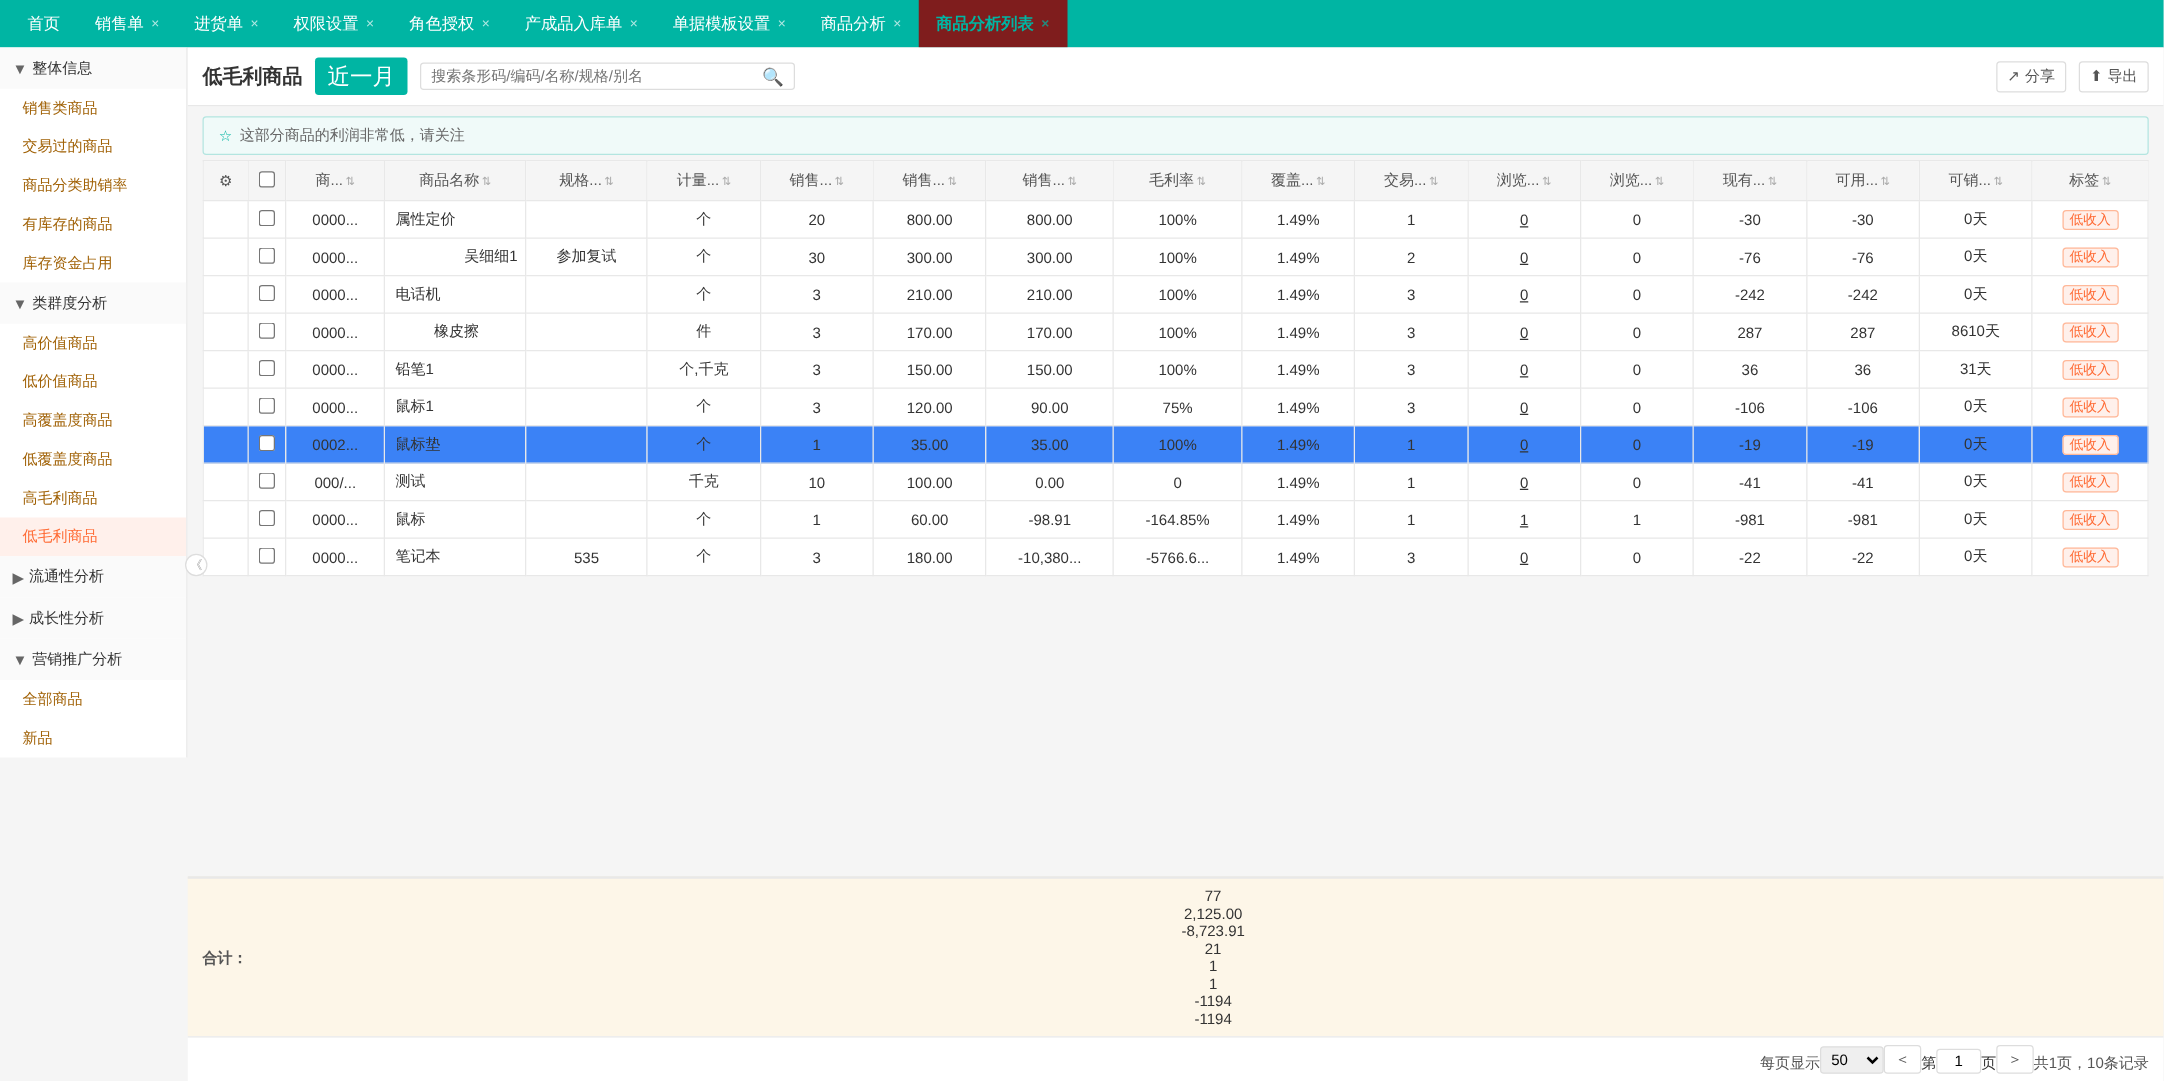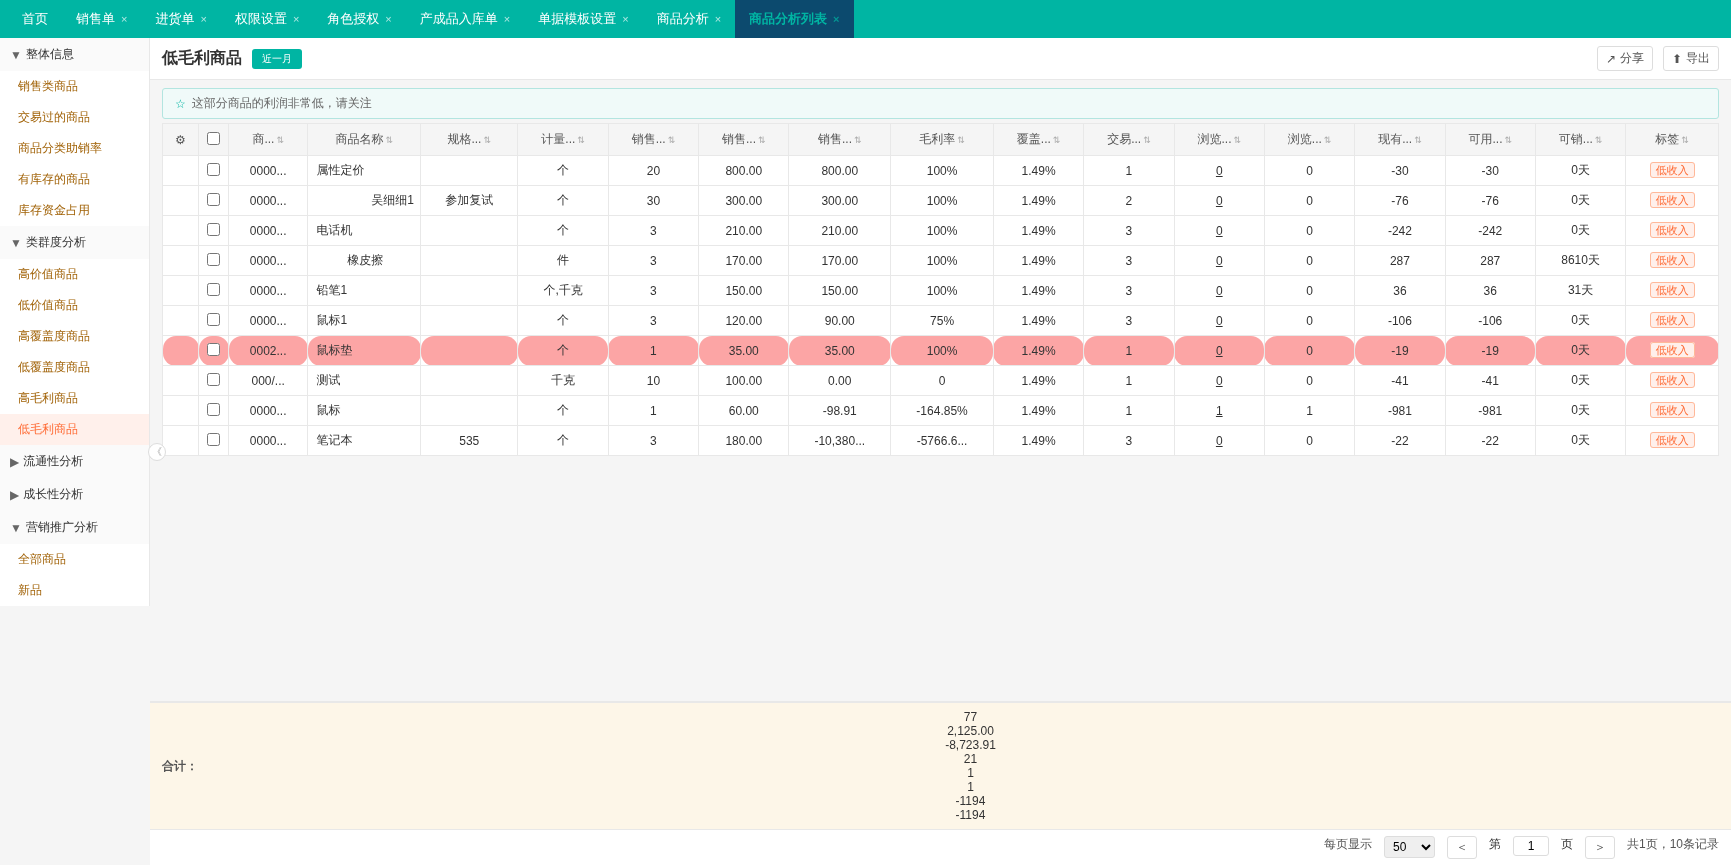--- a/index.html
+++ b/index.html
@@ -17,21 +17,21 @@
     .nav-item {
       color: #fff;
       padding: 0 14px;
       height: 38px;
       display: flex;
       align-items: center;
       cursor: pointer;
       font-size: 13px;
       white-space: nowrap;
     }
-    .nav-item.active { background: #0c4a6e; color: #00b5a3; font-weight: bold; }
+    .nav-item.active { background: #7f1d1d; color: #00b5a3; font-weight: bold; }
     .nav-item .close-x { margin-left: 6px; font-size: 11px; opacity: 0.7; }
 
     
     .main-layout {
       display: flex;
       height: calc(865px - 38px);
     }
 
     
     .sidebar {
@@ -81,21 +81,21 @@
       font-size: 16px;
       font-weight: bold;
       color: #333;
     }
     .period-btn {
       background: #00b5a3;
       color: #fff;
       border: none;
       border-radius: 3px;
       padding: 3px 10px;
-      font-size: 10px;
+      font-size: 18px;
       cursor: pointer;
     }
     .search-box {
       display: flex;
       align-items: center;
       border: 1px solid #ddd;
       border-radius: 3px;
       padding: 2px 8px;
       flex: 1;
       max-width: 300px;
@@ -167,21 +167,21 @@
       top: 0;
       z-index: 1;
     }
     .data-table td {
       border: 1px solid #e8e8e8;
       padding: 6px 6px;
       text-align: center;
       color: #333;
       white-space: nowrap;
     }
-    .data-table tr.row-highlight td { background: #fca5a5; border-radius: 13px; }
+    .data-table tr.row-highlight td { background: #3b82f6; }
 
     .col-sort { cursor: pointer; display: inline-flex; align-items: center; gap: 2px; }
     .sort-icon { font-size: 9px; color: #aaa; }
 
     .checkbox-cell { width: 30px; }
 
     
     .tag-low-income {
       background: #fff0eb;
       color: #ff6b35;
@@ -205,26 +205,26 @@
     }
     .footer-label { color: #555; font-size: 12px; font-weight: bold; min-width: 60px; }
     .footer-values {
       display: flex;
       flex: 1;
     }
 
     
     .pagination-bar {
       display: flex;
-      align-items: flex-start;
+      align-items: flex-end;
       justify-content: flex-end;
       padding: 6px 12px;
       background: #fff;
       border-top: 1px solid #e8e8e8;
-      gap: 12px;
+      gap: 0;
       font-size: 12px;
     }
     .pagination-bar .page-size-label { color: #555; }
     .page-size-select {
       border: 1px solid #ddd;
       border-radius: 3px;
       padding: 2px 4px;
       font-size: 12px;
     }
     .page-nav-btn {
@@ -361,20 +361,24 @@
     </div>
 
     <div class="collapse-btn" style="top:50%;">《</div>
   </div>
 
   <div class="content-area">
 
     <div class="content-header">
       <span class="page-title">低毛利商品</span>
       <button class="period-btn">近一月</button>
+      <div class="search-box">
+        <input type="text" placeholder="搜索条形码/编码/名称/规格/别名" style="">
+        <span class="search-icon">🔍</span>
+      </div>
       <div class="header-actions">
         <div class="action-btn">
           <span>↗</span>
           <span>分享</span>
         </div>
         <div class="action-btn">
           <span>⬆</span>
           <span>导出</span>
         </div>
       </div>

